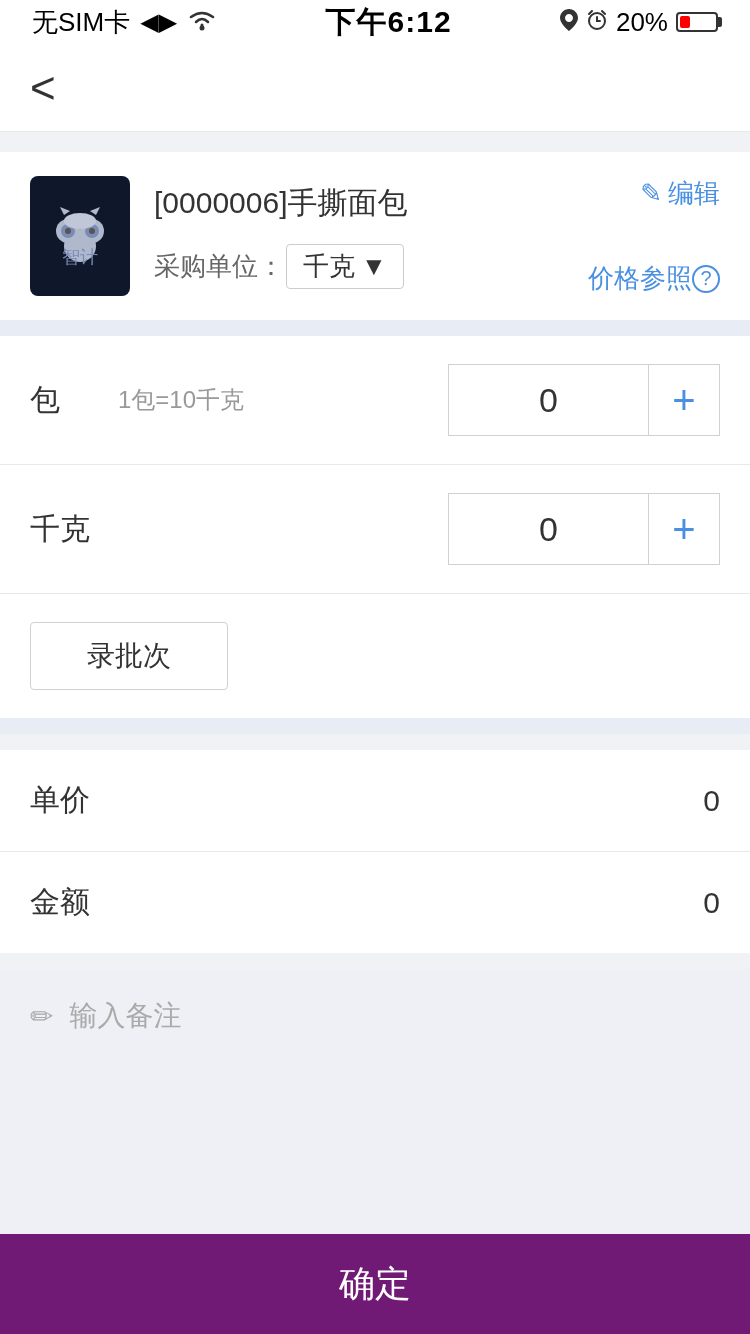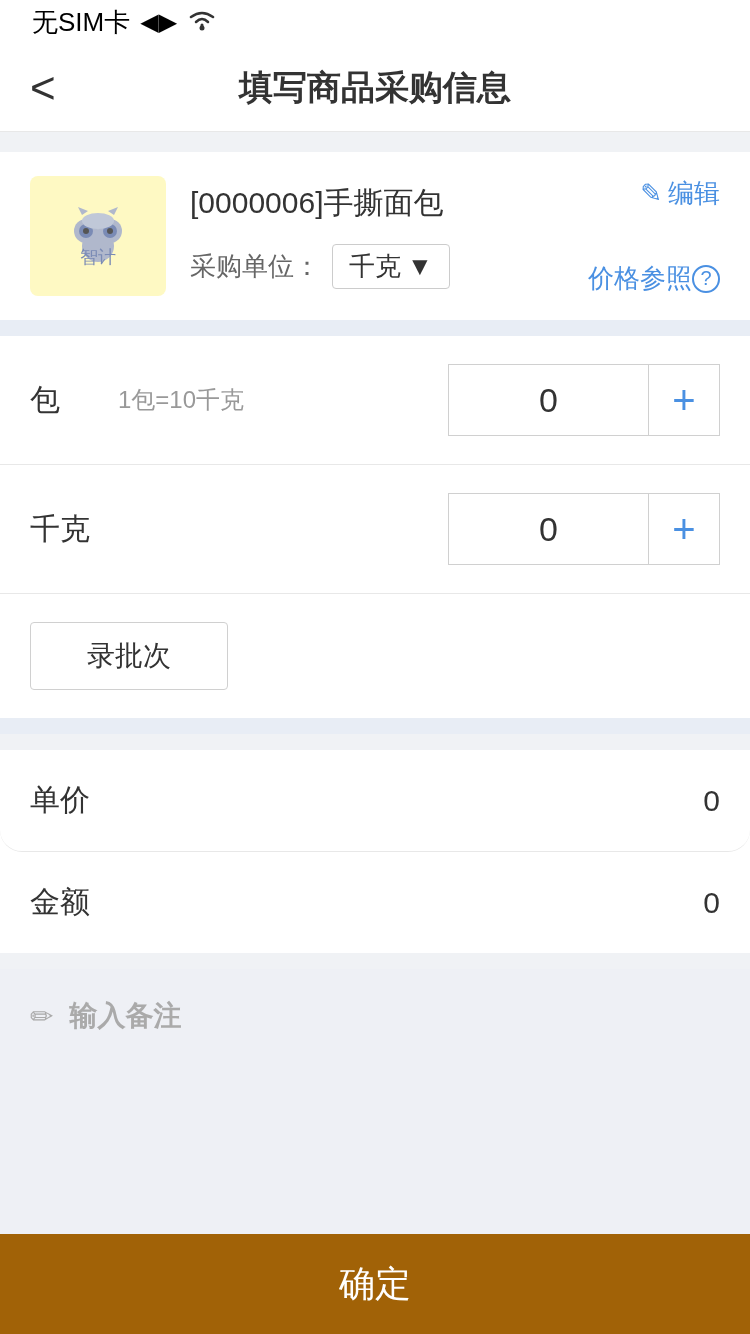--- a/index.html
+++ b/index.html
@@ -96,44 +96,44 @@
     .product-card {
       background: #fff;
       margin-top: 20px;
       padding: 24px 30px;
       display: flex;
       align-items: center;
       gap: 24px;
       position: relative;
     }
     .product-image {
-      width: 136px;
+      width: 100px;
       height: 120px;
-      background: #fef9c3;
+      background: #0f172a;
       border-radius: 8px;
       display: flex;
       align-items: center;
       justify-content: center;
       flex-shrink: 0;
       color: #7a8bb5;
       font-size: 36px;
     }
     .product-info {
       flex: 1;
     }
     .product-name {
       font-size: 30px;
       color: #333;
       font-weight: 500;
       margin-bottom: 20px;
     }
     .product-unit-row {
       display: flex;
       align-items: center;
-      gap: 12px;
+      gap: 2px;
       font-size: 26px;
       color: #666;
       text-align: right;
     }
     .unit-select {
       border: 1px solid #ccc;
       border-radius: 4px;
       padding: 4px 16px;
       font-size: 26px;
       color: #333;
@@ -247,21 +247,20 @@
     .price-section {
       background: #fff;
       margin-top: 16px;
     }
     .price-row {
       display: flex;
       align-items: center;
       justify-content: space-between;
       padding: 30px 30px;
       border-bottom: 1px solid #e8e8e8;
-      border-radius: 22px;
     }
     .price-row:last-child {
       border-bottom: none;
       text-align: center;
     }
     .price-label {
       font-size: 30px;
       color: #333;
     }
     .price-value {
@@ -275,38 +274,37 @@
       margin-top: 16px;
       padding: 28px 30px;
       display: flex;
       align-items: center;
       gap: 16px;
       min-height: 80px;
     }
     .remark-placeholder {
       font-size: 28px;
       color: #aaa;
-      font-weight: bold;
     }
 
     
     .bottom-area {
       background: #eef0f5;
       flex: 1;
       min-height: 360px;
     }
 
     
     .confirm-bar {
       position: fixed;
       bottom: 0;
       left: 0;
       width: 750px;
       height: 100px;
-      background: #a16207;
+      background: #701a75;
       display: flex;
       align-items: center;
       justify-content: center;
       cursor: pointer;
     }
     .confirm-text {
       font-size: 36px;
       color: #fff;
       font-weight: 500;
     }
@@ -325,27 +323,47 @@
     <span class="wifi-icon">◀▶</span>
     <span>
       <svg width="30" height="22" viewBox="0 0 30 22">
         <path d="M15 18 Q15 14 15 18 Z" stroke="#333" stroke-width="3" fill="none"></path>
         <path d="M9 13 Q15 7 21 13" stroke="#333" stroke-width="2.5" fill="none" stroke-linecap="round"></path>
         <path d="M4 8 Q15 0 26 8" stroke="#333" stroke-width="2.5" fill="none" stroke-linecap="round"></path>
         <circle cx="15" cy="19" r="2.5" fill="#333"></circle>
       </svg>
     </span>
   </div>
+  <div class="status-center">下午6:12</div>
+  <div class="status-right">
+    <span>
+      <svg width="18" height="22" viewBox="0 0 18 22" fill="#333">
+        <path d="M9 0 C4 0 0 4 0 9 C0 15 9 22 9 22 C9 22 18 15 18 9 C18 4 14 0 9 0 Z M9 13 C6.8 13 5 11.2 5 9 C5 6.8 6.8 5 9 5 C11.2 5 13 6.8 13 9 C13 11.2 11.2 13 9 13 Z"></path>
+      </svg>
+    </span>
+    <span>
+      <svg width="22" height="22" viewBox="0 0 22 22" fill="#333">
+        <circle cx="11" cy="12" r="8" fill="none" stroke="#333" stroke-width="2"></circle>
+        <path d="M11 8 L11 12 L14 12" stroke="#333" stroke-width="2" stroke-linecap="round" fill="none"></path>
+        <path d="M3 5 L6 2" stroke="#333" stroke-width="2" stroke-linecap="round"></path>
+        <path d="M19 5 L16 2" stroke="#333" stroke-width="2" stroke-linecap="round"></path>
+      </svg>
+    </span>
+    <span>20%</span>
+    <div class="battery-bar">
+      <div class="battery-fill"></div>
+      <div class="battery-tip"></div>
+    </div>
+  </div>
 </div>
 
 <div class="nav-bar">
   <div class="nav-back">
     <span style="font-size:44px; color:#333; font-weight:300;">&lt;</span>
   </div>
-  <div class="nav-title">填写商品采购信息</div>
 </div>
 
 <div class="product-card">
   <div class="product-image">
     <svg width="80" height="70" viewBox="0 0 80 70">
 
       <circle cx="28" cy="30" r="12" fill="#b0b8cc"></circle>
       <circle cx="52" cy="30" r="12" fill="#b0b8cc"></circle>
       <circle cx="40" cy="45" r="16" fill="#b0b8cc"></circle>
       <circle cx="28" cy="30" r="7" fill="#7a8bb5"></circle>

